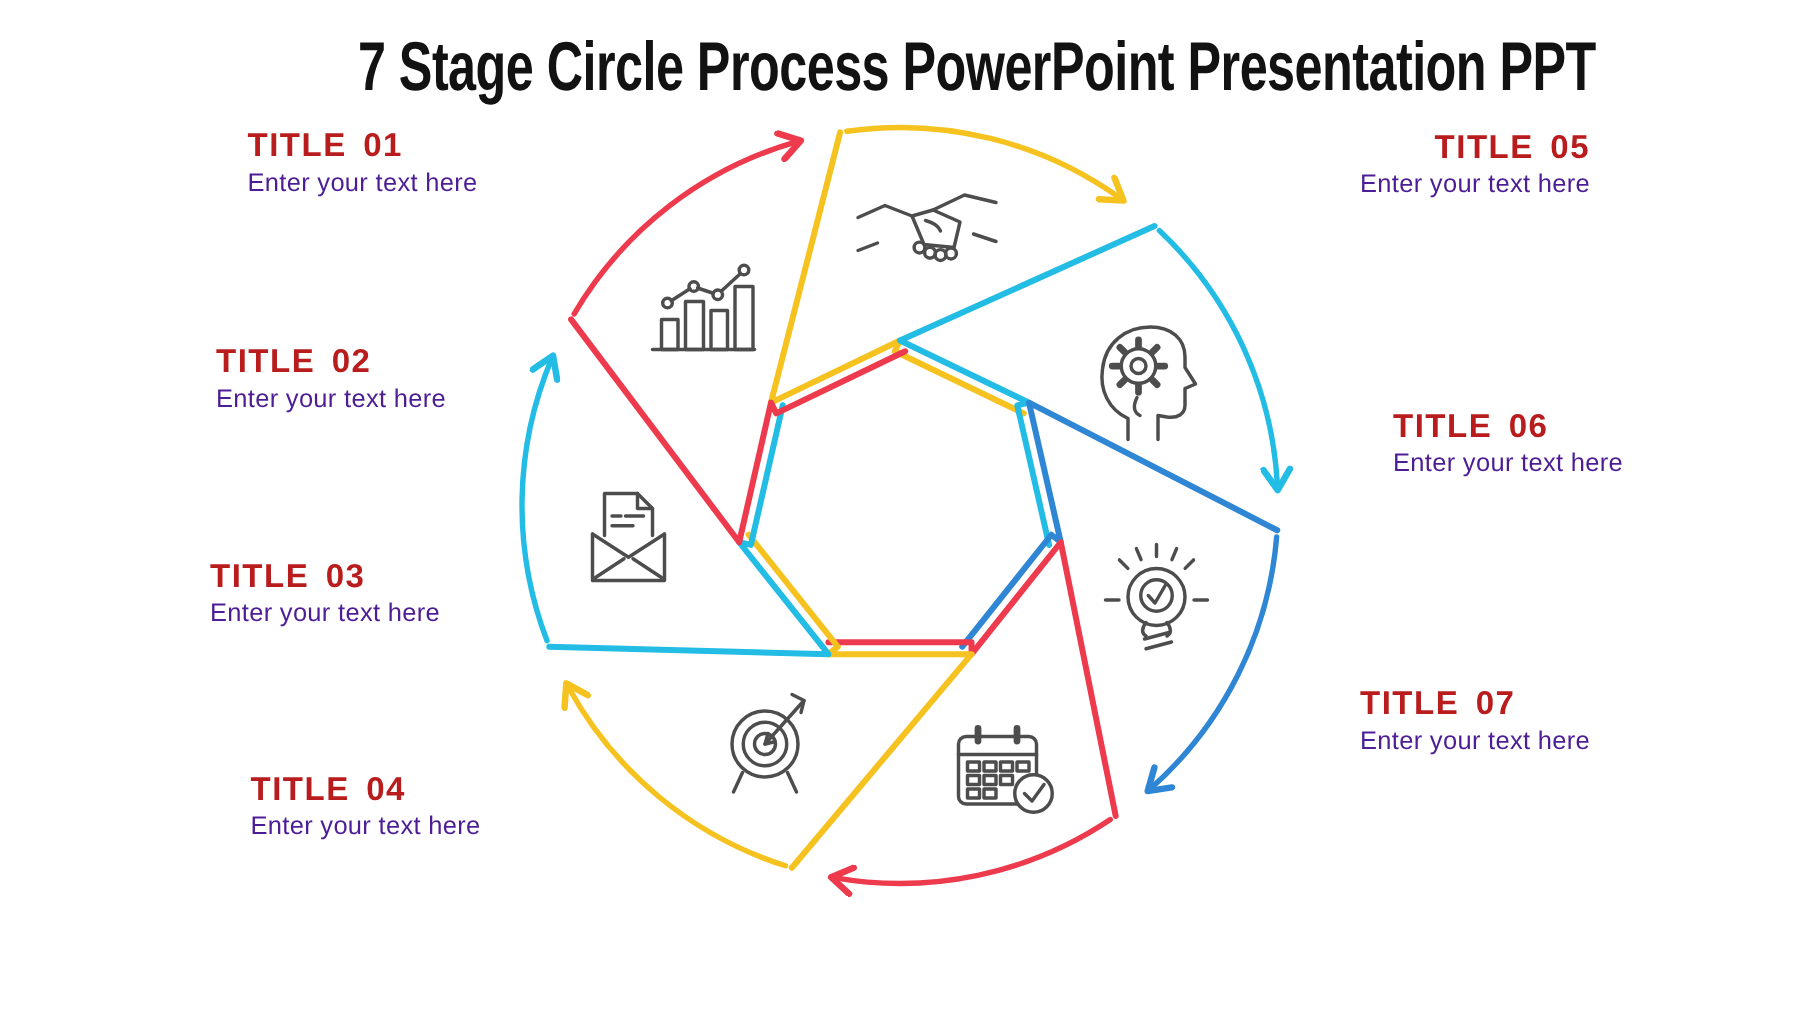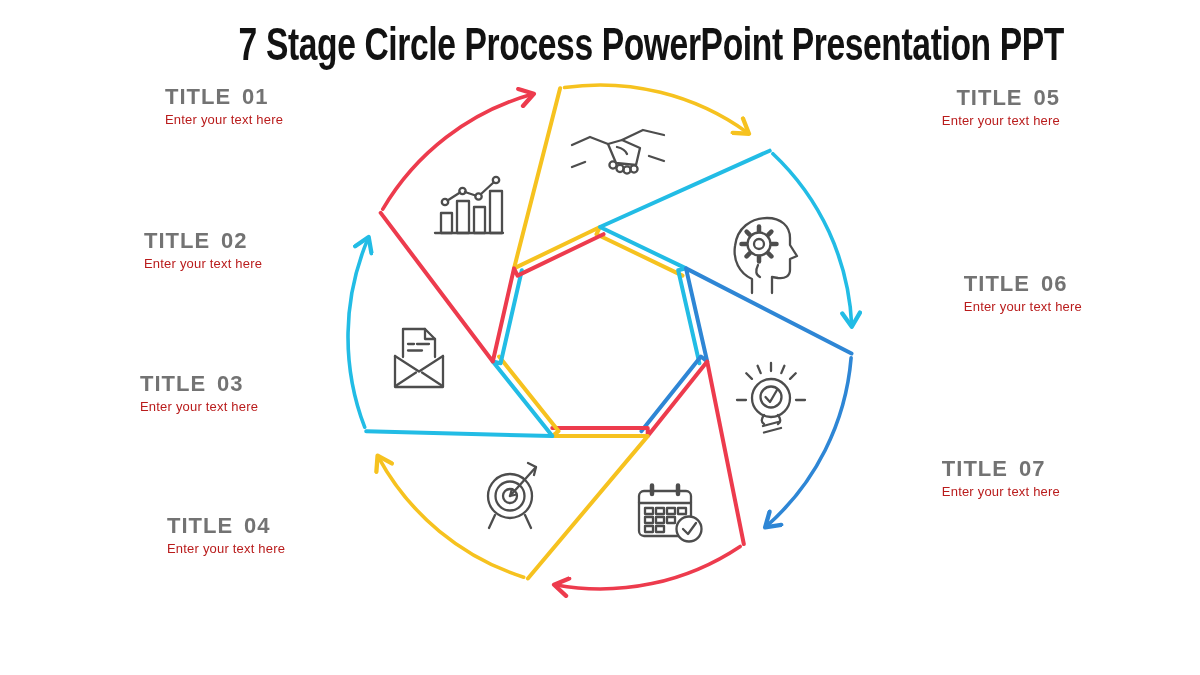--- a/index.html
+++ b/index.html
@@ -3,23 +3,23 @@
 <meta charset="utf-8">
 <style>
   html,body{margin:0;padding:0;background:#fff;}
   .page{position:relative;width:1200px;height:675px;background:#fff;overflow:hidden;
         font-family:"Liberation Sans","DejaVu Sans",sans-serif;}
   .main-title{position:absolute;top:17px;left:86px;width:1114px;text-align:center;
               font-size:46px;font-weight:700;color:#121212;white-space:nowrap;}
   .main-title .squeeze{display:inline-block;transform:scaleX(.73);transform-origin:center;
               letter-spacing:-0.5px;}
   .stage{position:absolute;}
-  .stage .lbl{font-size:22px;font-weight:700;color:#737373;letter-spacing:1px;line-height:1.05;}
+  .stage .lbl{font-size:22px;font-weight:700;color:#b91c1c;letter-spacing:1px;line-height:1.05;}
   .stage .lbl .num{margin-left:11px;}
-  .stage .sub{font-size:13px;color:#b91c1c;margin-top:4px;letter-spacing:.2px;}
+  .stage .sub{font-size:17px;color:#4c1d95;margin-top:4px;letter-spacing:.2px;}
   .s1{left:165px;top:85px;}
   .s2{left:120px;top:229px;margin-left:24px;}
   .s3{left:122px;top:372px;margin-left:18px;}
   .s4{left:167px;top:514px;}
   .s5{right:140px;top:86px;text-align:right;margin-left:23px;}
   .s6{right:118px;top:272px;}
   .s7{right:140px;top:457px;text-align:left;}
   svg.diagram{position:absolute;left:0;top:0;width:1200px;height:675px;}
   .blade{fill:none;stroke-width:4;stroke-linejoin:round;stroke-linecap:round;}
   .arrow{fill:none;stroke-width:3.6;stroke-linecap:round;}

